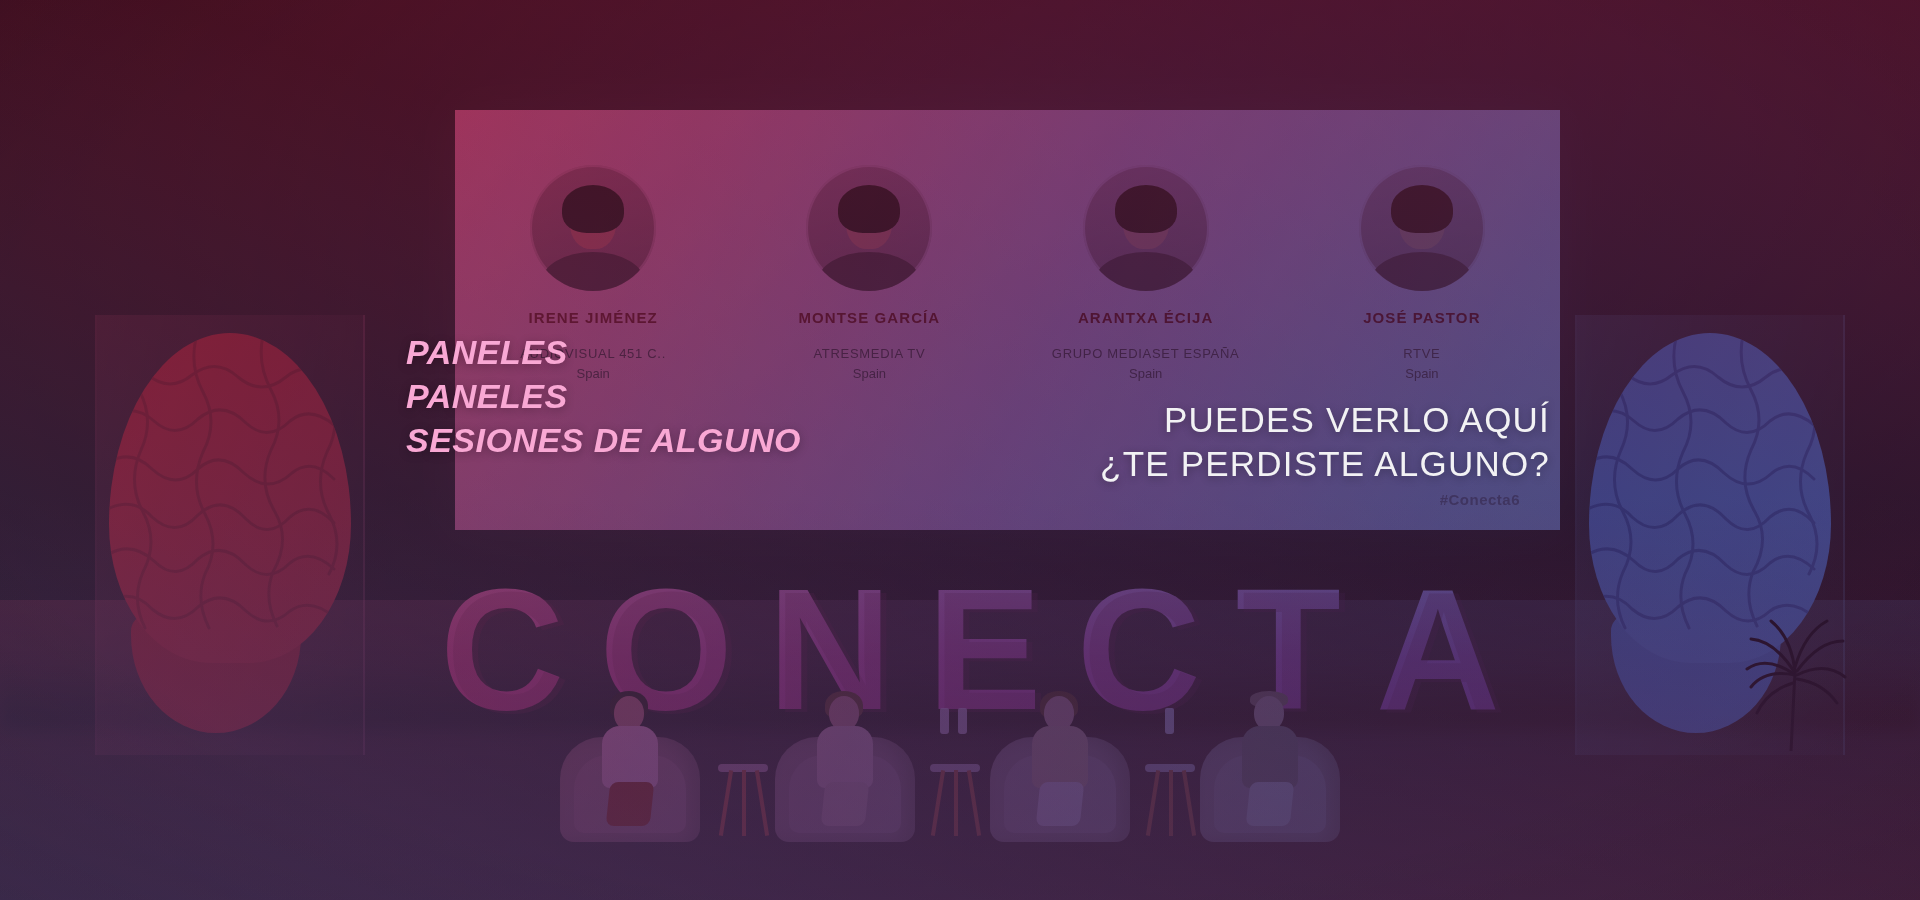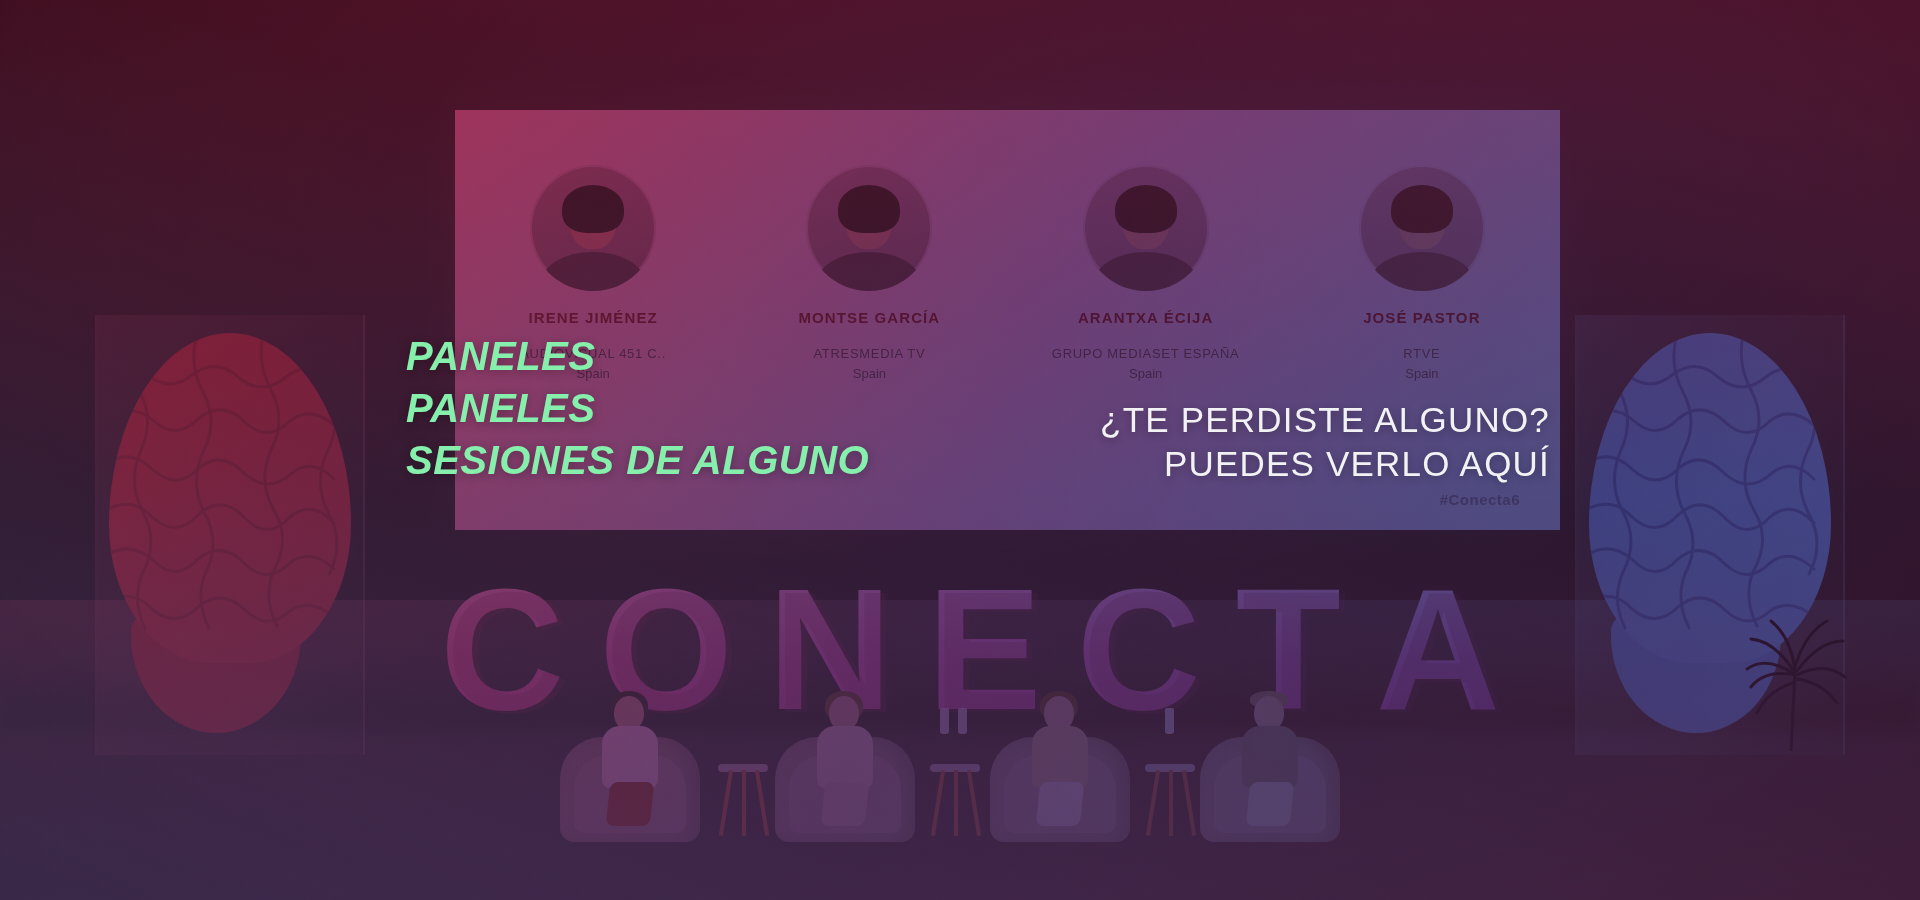--- a/index.html
+++ b/index.html
@@ -332,25 +332,25 @@
 
   
   .headline {
     position: absolute;
     left: 406px;
     top: 330px;
     width: 560px;
     z-index: 10;
   }
   .headline .line {
-    font-size: 40px;
+    font-size: 34px;
     font-weight: bold;
     font-style: italic;
     letter-spacing: .5px;
-    color: #86efac;
+    color: #f9a8d4;
     line-height: 1.30;
     text-shadow: 0 2px 10px rgba(0,0,0,.28);
     white-space: nowrap;
   }
 
   .calloutbox {
     position: absolute;
     right: 370px;
     top: 398px;
     text-align: right;
@@ -560,17 +560,17 @@
   <div class="grad-overlay2"></div>
   <div class="vignette"></div>
 
   <div class="headline">
     <div class="line">PANELES</div>
     <div class="line">PANELES</div>
     <div class="line">SESIONES DE ALGUNO</div>
   </div>
 
   <div class="calloutbox">
+    <div class="callout-line">PUEDES VERLO AQUÍ</div>
     <div class="callout-line">¿TE PERDISTE ALGUNO?</div>
-    <div class="callout-line">PUEDES VERLO AQUÍ</div>
   </div>
 
 </div>
 
 </body></html>

